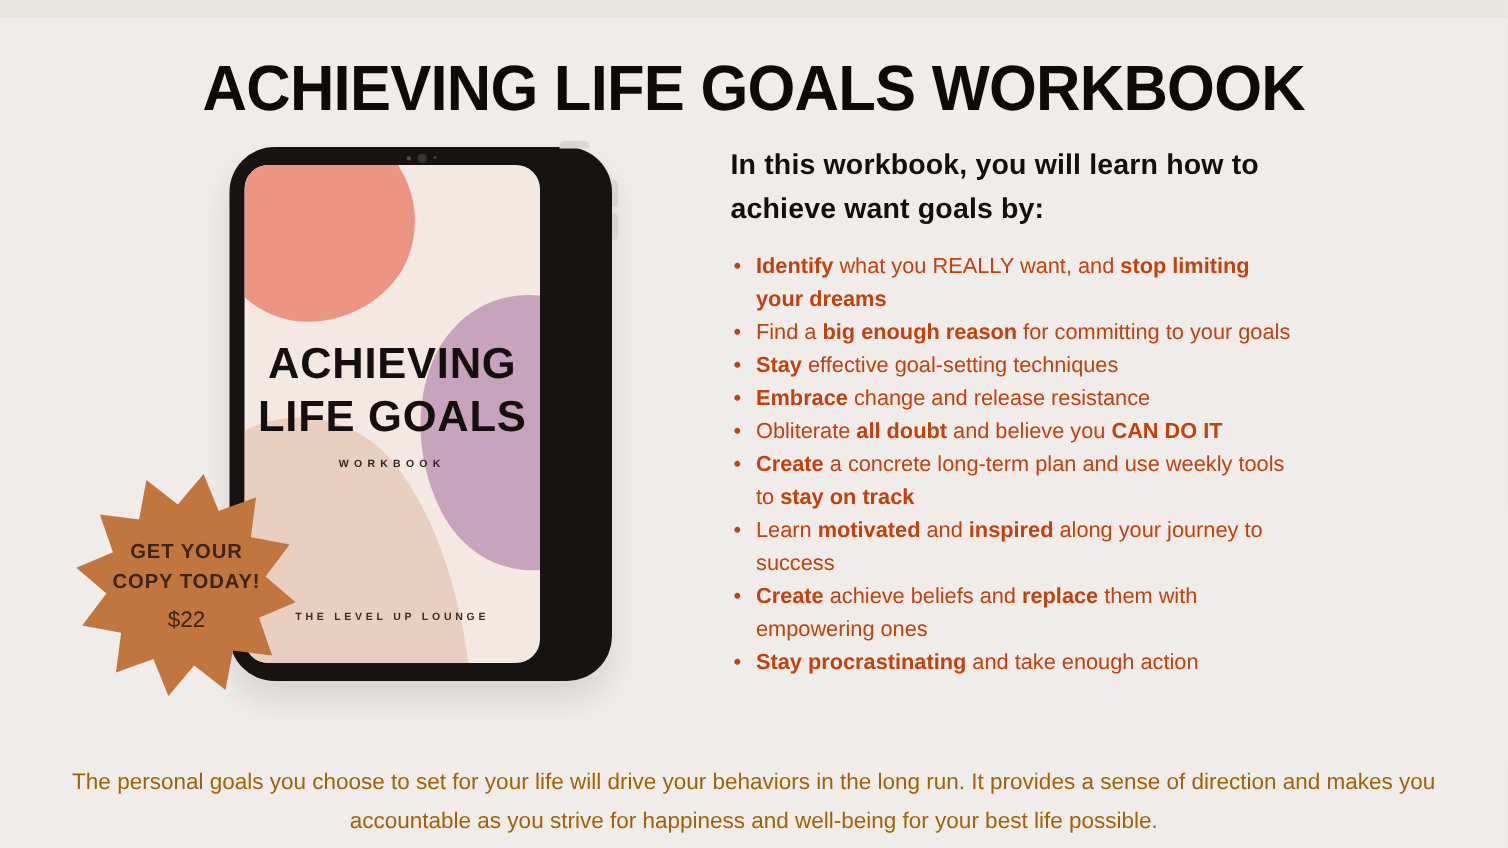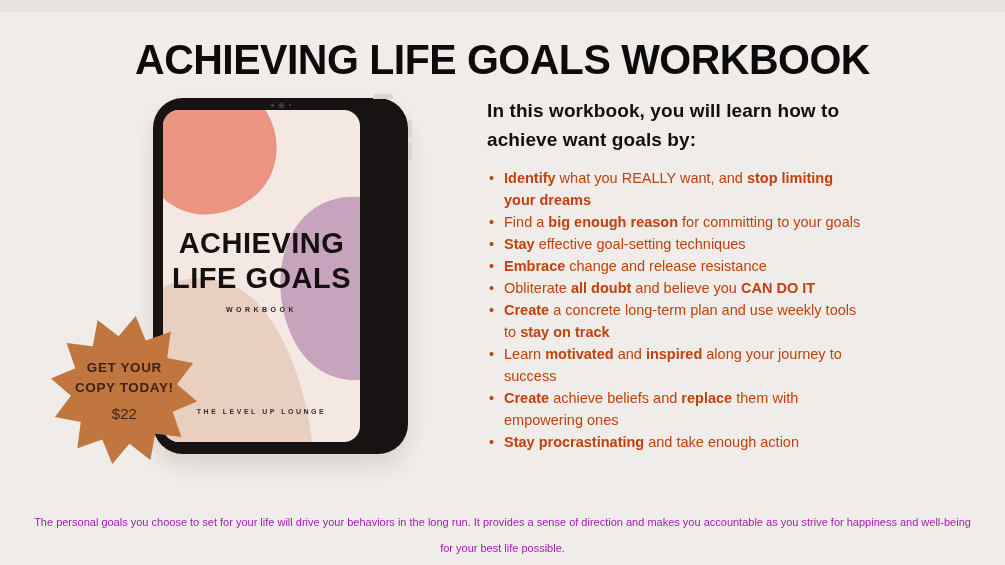--- a/index.html
+++ b/index.html
@@ -72,21 +72,21 @@
   .benefits-list {
     margin:13px 0 0; padding:0; list-style:none; width:377px;
     font-size:14.5px; line-height:22px; color:#c2410c;
   }
   .benefits-list li { position:relative; padding-left:17px; }
   .benefits-list li::before { content:"\2022"; position:absolute; left:2px; }
   .b { font-weight:700; }
   
   .footer {
     position:absolute; top:497px; left:0; width:100%;
-    text-align:center; font-size:11px; line-height:26px; color:#a21caf;
+    text-align:center; font-size:15px; line-height:26px; color:#a16207;
   }
   .footer-inner { max-width:950px; margin:0 auto; }
 </style>
 </head>
 <body>
 
 <div class="canvas">
 
   <div class="page-title">ACHIEVING LIFE GOALS WORKBOOK</div>
 

